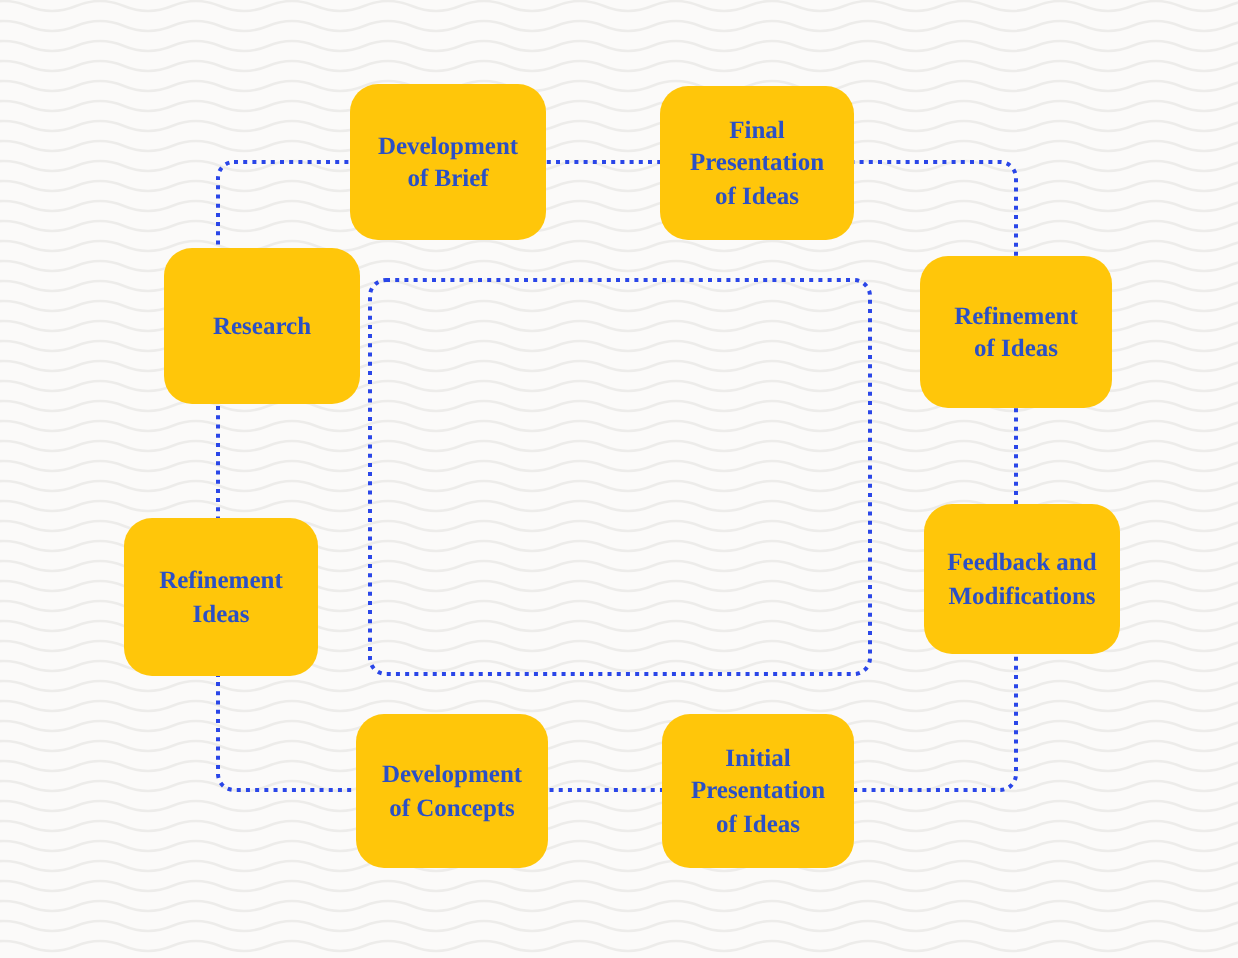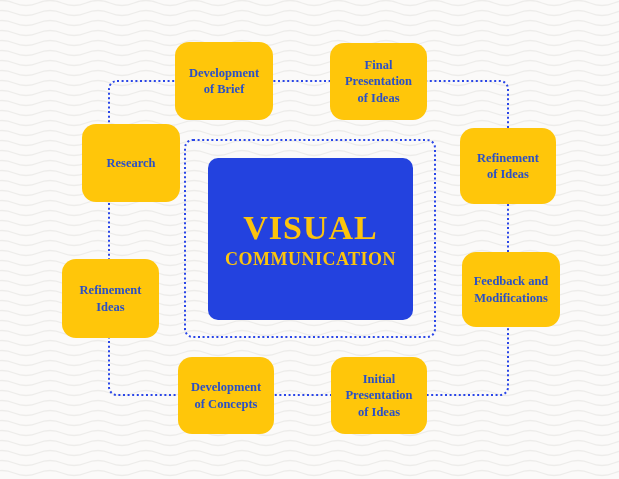--- a/index.html
+++ b/index.html
@@ -115,18 +115,14 @@
   <div class="node pos-concepts">
     <span class="label">Development
 of Concepts</span>
   </div>
   <div class="node pos-initial">
     <span class="label">Initial
 Presentation
 of Ideas</span>
   </div>
 
-  <div class="center-box">
-    <div class="center-title">VISUAL</div>
-    <div class="center-subtitle">COMMUNICATION</div>
-  </div>
 
 </div>
 
 </body></html>

